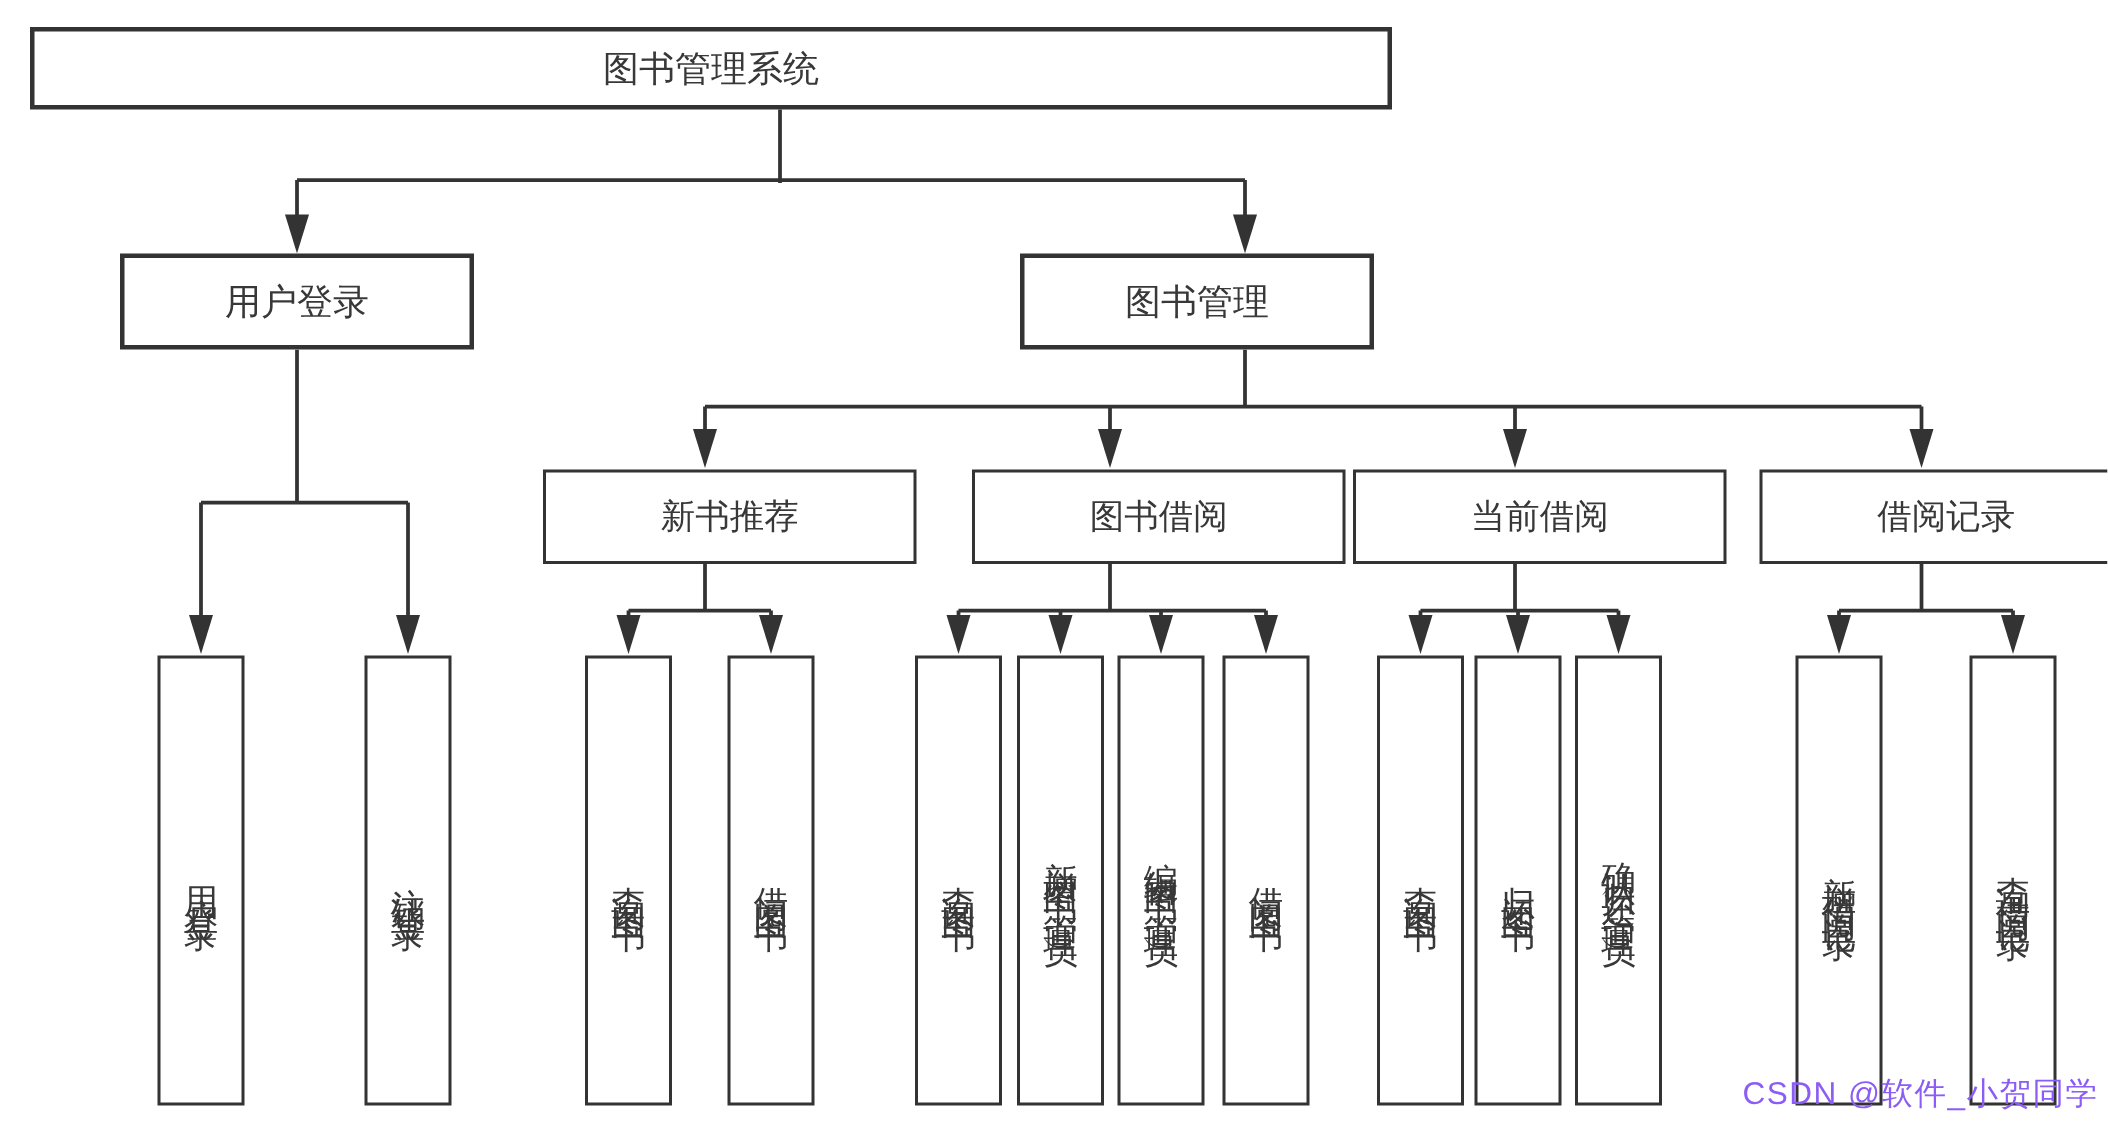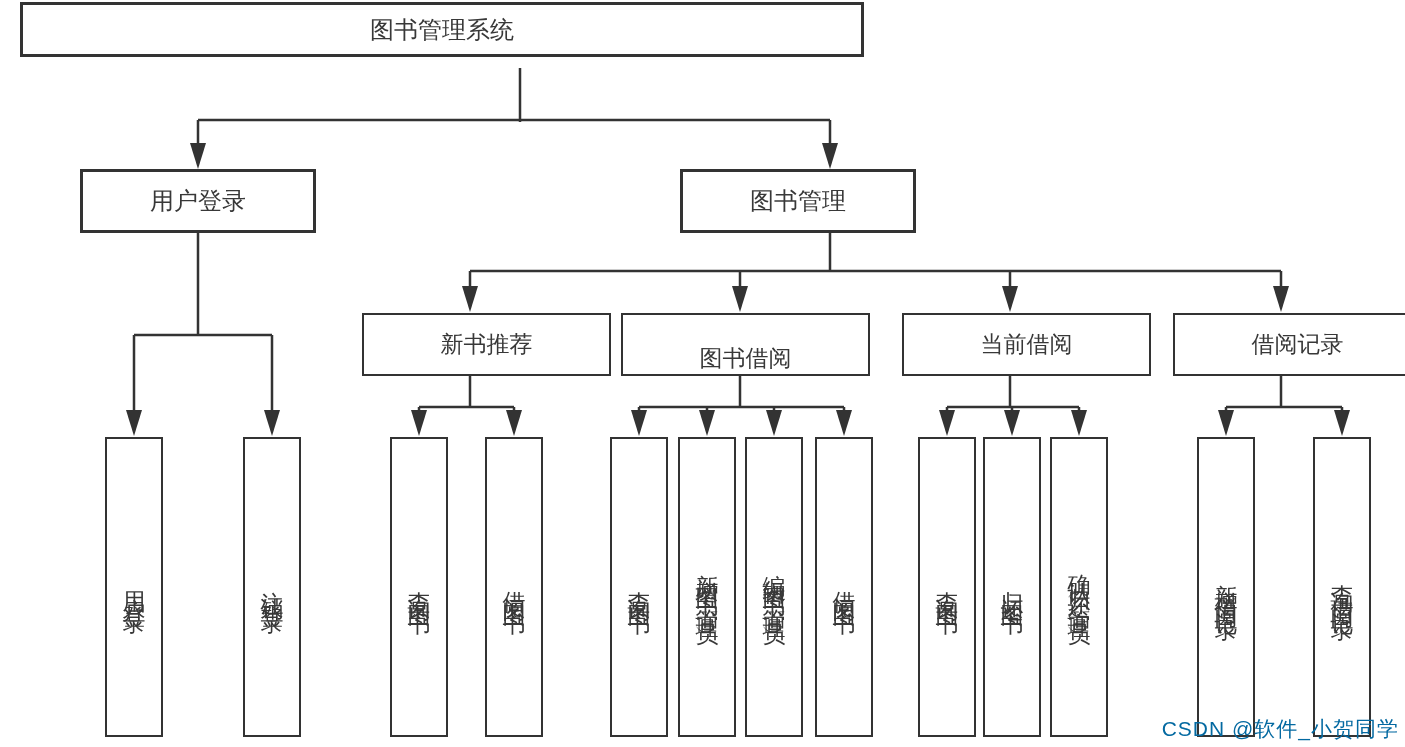--- a/index.html
+++ b/index.html
@@ -7,27 +7,27 @@
   .stage{
     position:relative;width:1405px;height:747px;background:#ffffff;
     font-family:"Liberation Sans","DejaVu Sans",sans-serif;overflow:hidden;
   }
   .edges{position:absolute;left:0;top:0;width:1405px;height:747px;}
   .node{
     position:absolute;background:#ffffff;border:3px solid #333333;
     box-sizing:border-box;display:flex;align-items:center;justify-content:center;
     color:#383838;
   }
-  .root{left:20px;top:2px;width:844px;height:55px;font-size:24px;}
+  .root{left:20px;top:18px;width:908px;height:55px;font-size:24px;}
   .lvl2{top:169px;width:236px;height:64px;font-size:24px;}
   .lvl3{top:313px;width:249px;height:63px;font-size:23px;border-width:2.5px;}
   .leaf{top:437px;width:58px;height:300px;font-size:23px;border-width:2.5px;}
   .leaf .lbl{writing-mode:vertical-rl;text-orientation:mixed;letter-spacing:7px;line-height:1;}
   .watermark{
-    position:absolute;right:6px;bottom:4px;font-size:21px;color:#0369a1;
+    position:absolute;right:6px;bottom:4px;font-size:21px;color:#8b5cf6;
     letter-spacing:1px;font-family:"Liberation Sans","DejaVu Sans",sans-serif;
   }
 </style>
 </head>
 <body>
 
 <div class="stage">
 
   <svg class="edges" viewBox="0 0 1405 747">
     <path d="M520,68 V122
@@ -86,21 +86,21 @@
   <div class="node lvl2" style="left:80px;">
     <span class="lbl">用户登录</span>
   </div>
   <div class="node lvl2" style="left:680px;">
     <span class="lbl">图书管理</span>
   </div>
 
   <div class="node lvl3" style="left:362px;">
     <span class="lbl">新书推荐</span>
   </div>
-  <div class="node lvl3" style="left:621px;align-items:flex-end;">
+  <div class="node lvl3" style="left:648px;">
     <span class="lbl">图书借阅</span>
   </div>
   <div class="node lvl3" style="left:902px;align-items:center;">
     <span class="lbl">当前借阅</span>
   </div>
   <div class="node lvl3" style="left:1173px;">
     <span class="lbl">借阅记录</span>
   </div>
 
   <div class="node leaf" style="left:105px;">

